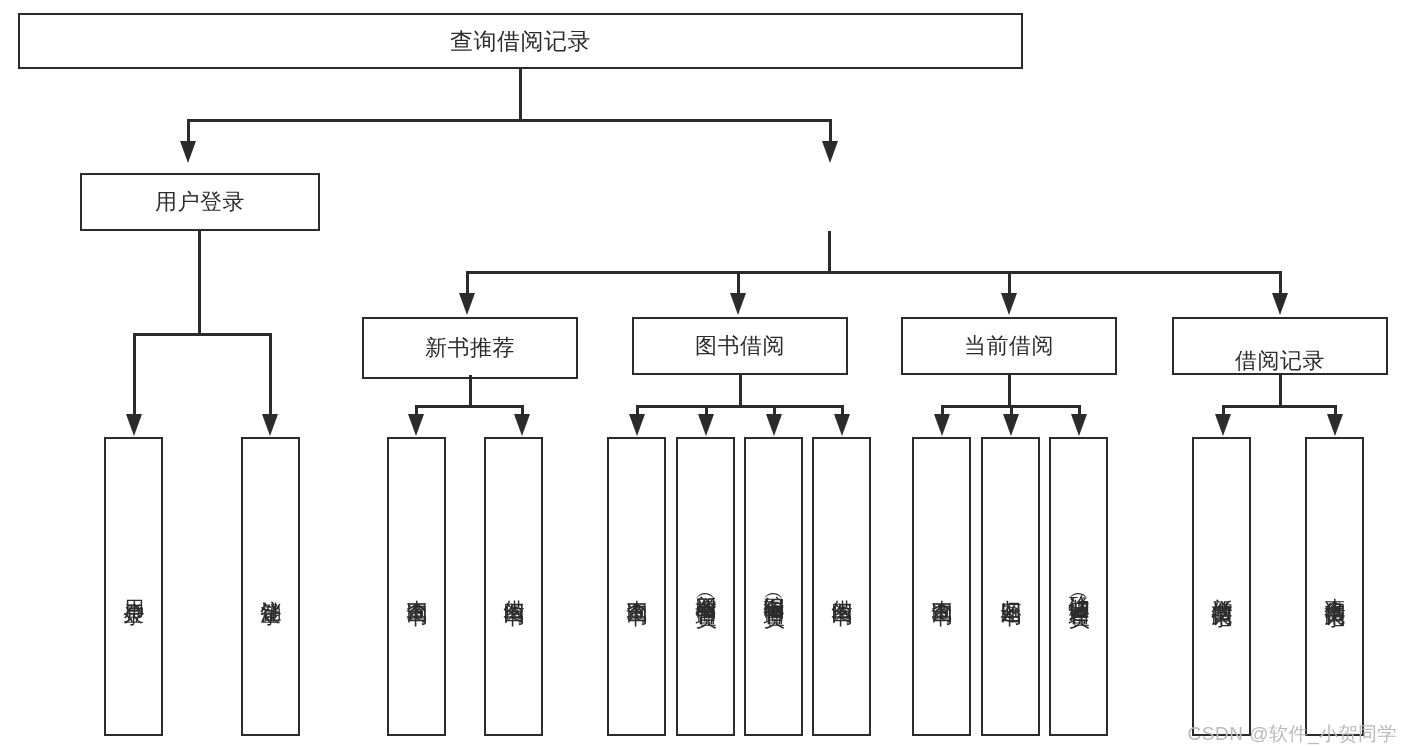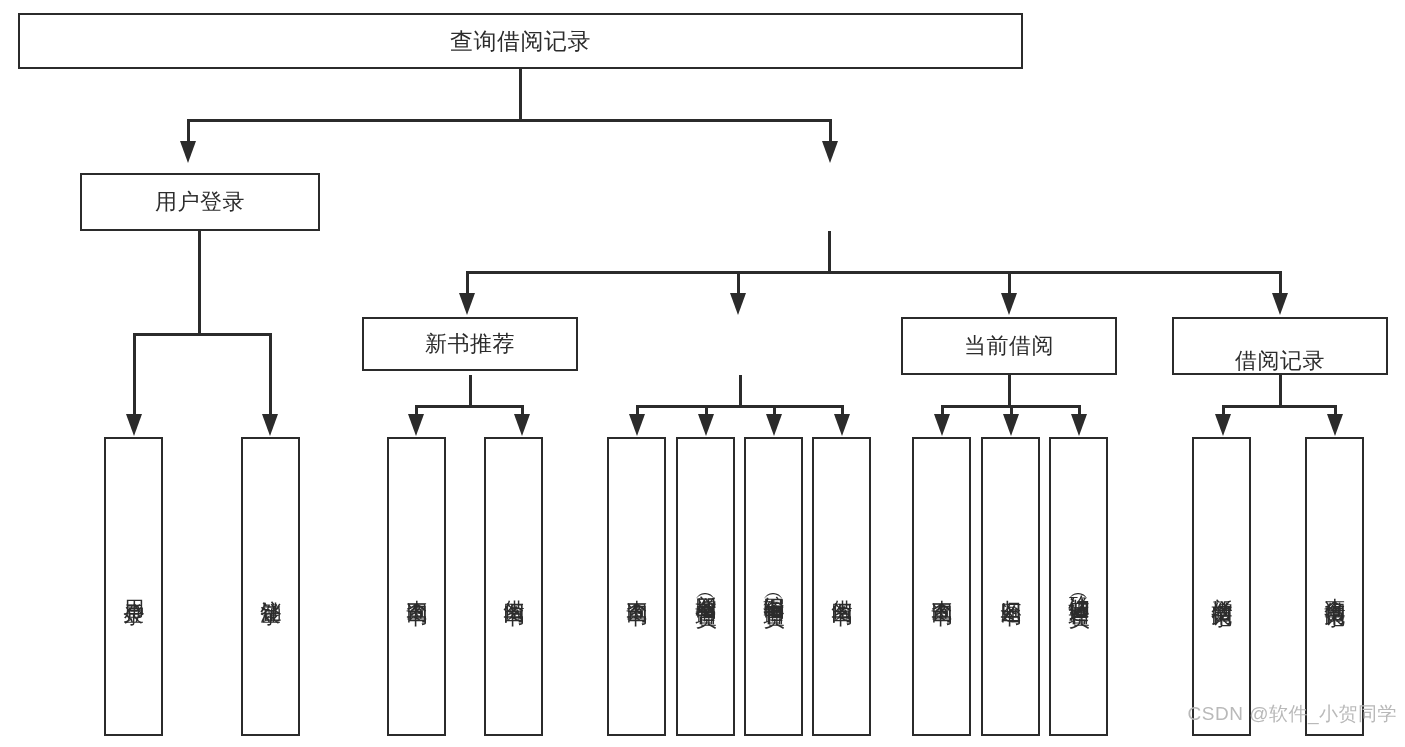--- a/index.html
+++ b/index.html
@@ -64,21 +64,21 @@
     width: 0;
     height: 0;
     border-left: 8px solid transparent;
     border-right: 8px solid transparent;
     border-top: 22px solid #2b2b2b;
   }
   
   #watermark {
     position: absolute;
     right: 8px;
-    bottom: 20px;
+    bottom: 0;
     font-size: 19px;
     color: #b9b9b9;
     letter-spacing: 0.5px;
     user-select: none;
     white-space: nowrap;
   }
 </style>
 </head>
 <body>
 
@@ -116,22 +116,25 @@
 
   <div class="conn v" style="left:737px; top:271px; height:25px;"></div>
   <div class="arrow" style="left:730px; top:293px;"></div>
 
   <div class="conn v" style="left:1008px; top:271px; height:25px;"></div>
   <div class="arrow" style="left:1001px; top:293px;"></div>
 
   <div class="conn v" style="left:1279px; top:271px; height:25px;"></div>
   <div class="arrow" style="left:1272px; top:293px;"></div>
 
-  <div class="node level3" style="left:362px; top:317px; width:216px; height:54px;">
+  <div class="node level3" style="left:362px; top:317px; width:216px; height:62px;">
     <span class="label">新书推荐</span>
+  </div>
+  <div class="node level3" style="left:632px; top:317px; width:216px; height:58px;">
+    <span class="label">图书借阅</span>
   </div>
   <div class="node level3" style="left:901px; top:317px; width:216px; height:58px;">
     <span class="label">当前借阅</span>
   </div>
   <div class="node level3" style="left:1172px; top:317px; width:216px; height:58px;align-items:flex-end;">
     <span class="label">借阅记录</span>
   </div>
 
   <div class="conn v" style="left:469px; top:375px; height:32px;"></div>
   <div class="conn h" style="left:415px; top:405px; width:108px;"></div>

